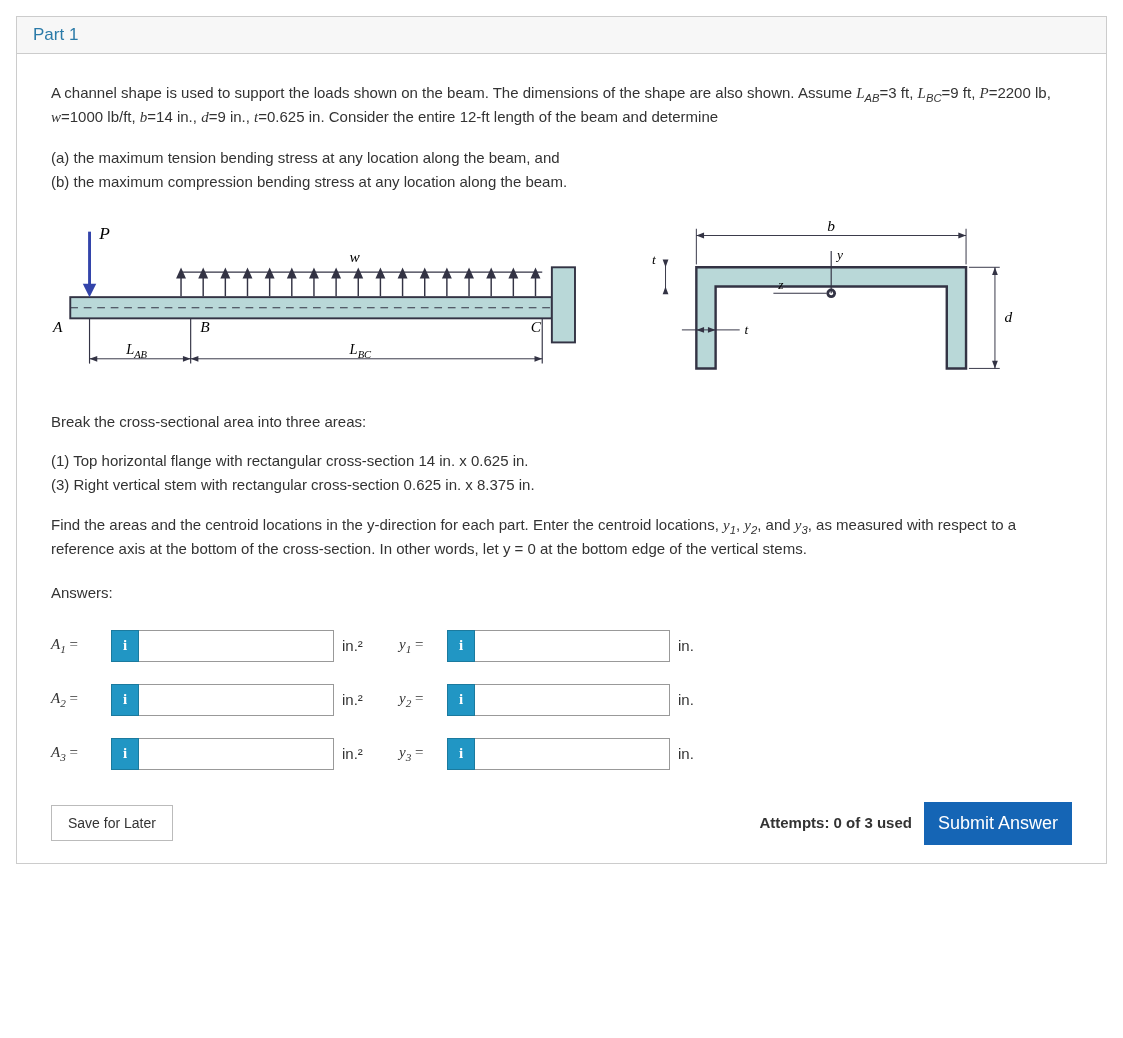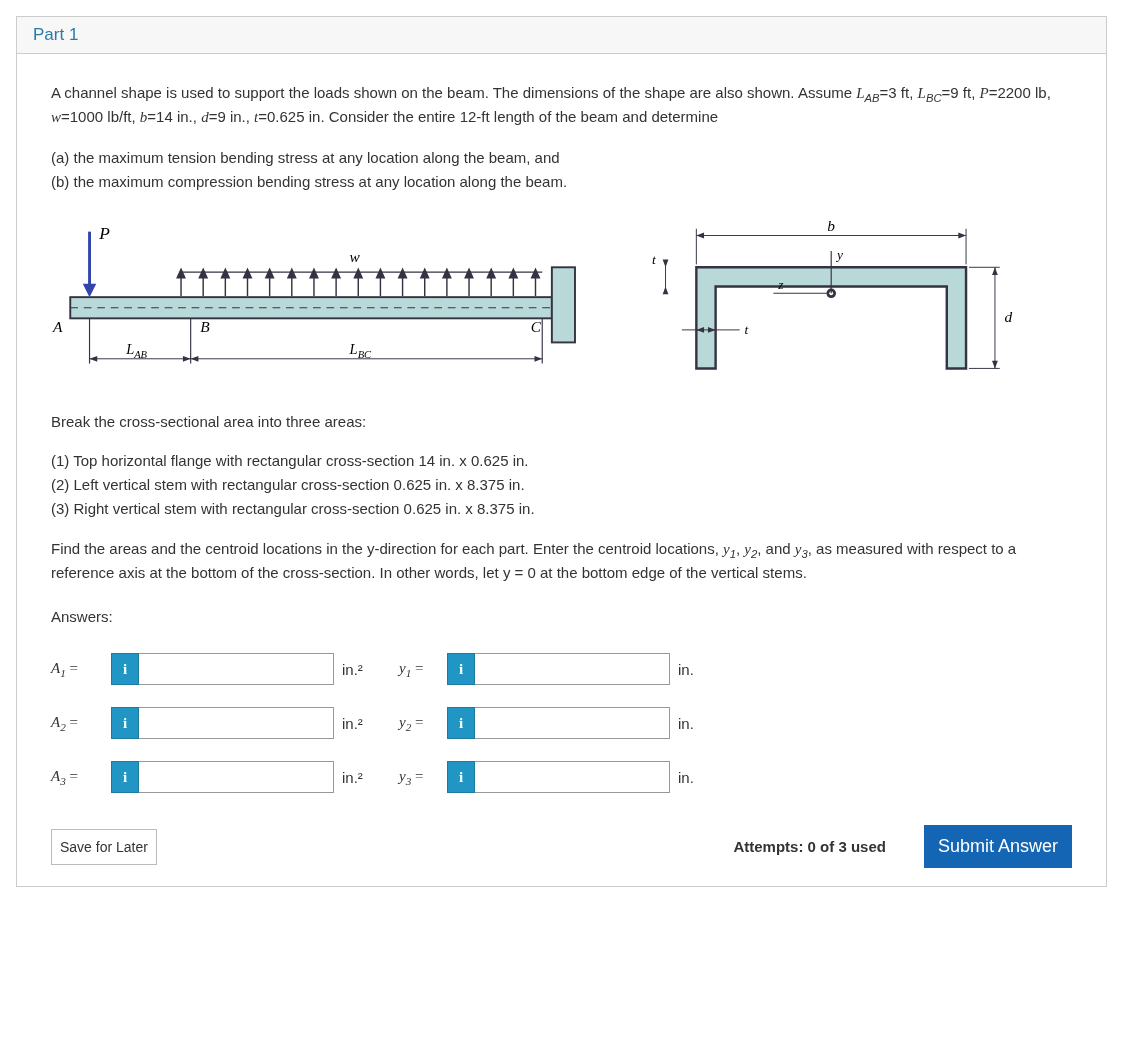--- a/index.html
+++ b/index.html
@@ -73,40 +73,40 @@
   }
   .footer-row {
     display: flex;
     align-items: center;
     justify-content: space-between;
     margin-top: 32px;
   }
   .save-btn {
     border: 1px solid #bbb;
     background: #fff;
-    padding: 9px 8px;
+    padding: 9px 16px;
     font-size: 14px;
     cursor: pointer;
     color: #333;
   }
   .attempts {
     font-size: 15px;
     font-weight: bold;
     color: #333;
   }
   .submit-btn {
     background: #1565b5;
     color: #fff;
     border: none;
     padding: 11px 14px;
     font-size: 18px;
     cursor: pointer;
     margin-left: 12px;
   }
-  .right-group { display: flex; align-items: center; gap: 26px; }
+  .right-group { display: flex; align-items: center; }
 
   
   .diag-svg { width: 100%; height: 100%; }
 </style>
 </head>
 <body>
 
 <div class="outer">
   <div class="part-header">Part 1</div>
 
@@ -226,21 +226,20 @@
           <polygon points="380,160 377,152 383,152" fill="#334"></polygon>
           <text x="390" y="112" font-family="serif" font-style="italic" font-size="16">d</text>
         </g>
       </svg>
     </div>
 
     <div class="para">Break the cross-sectional area into three areas:</div>
 
     <div class="para">
       <div class="subpara">(1) Top horizontal flange with rectangular cross-section 14 in. x 0.625 in.</div>
-      <div class="subpara">(2) Left vertical stem with rectangular cross-section 0.625 in. x 8.375 in.</div>
       <div class="subpara">(3) Right vertical stem with rectangular cross-section 0.625 in. x 8.375 in.</div>
     </div>
 
     <div class="para">
       <span>Find the areas and the centroid locations in the y-direction for each part. Enter the centroid locations, </span><span class="italic">y</span><span class="sub">1</span>, <span class="italic">y</span><span class="sub">2</span><span>, and </span><span class="italic">y</span><span class="sub">3</span><span>, as measured with respect to a reference axis at the bottom of the cross-section.  In other words, let y = 0 at the bottom edge of the vertical stems.</span>
     </div>
 
     <div class="answers-label">Answers:</div>
 
     <div id="rows-container">

